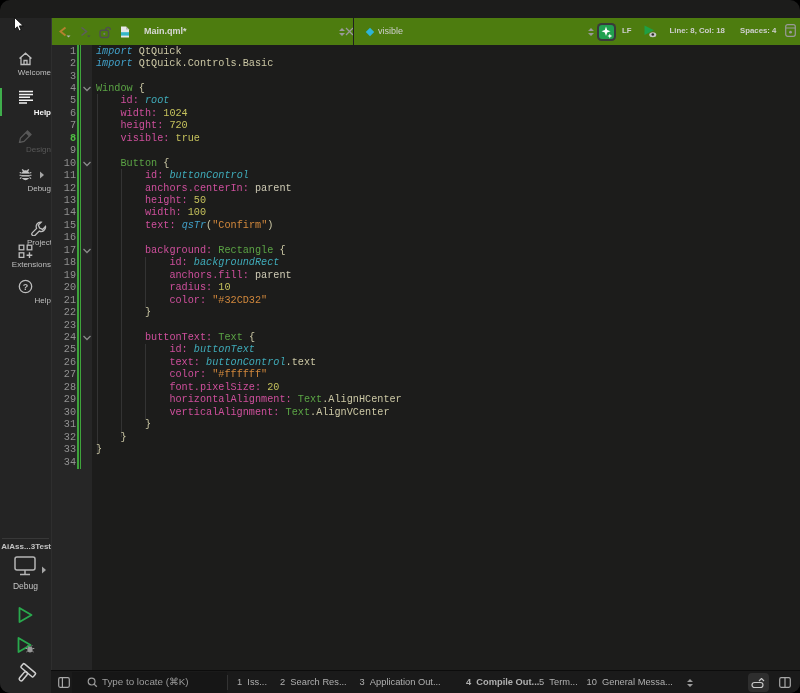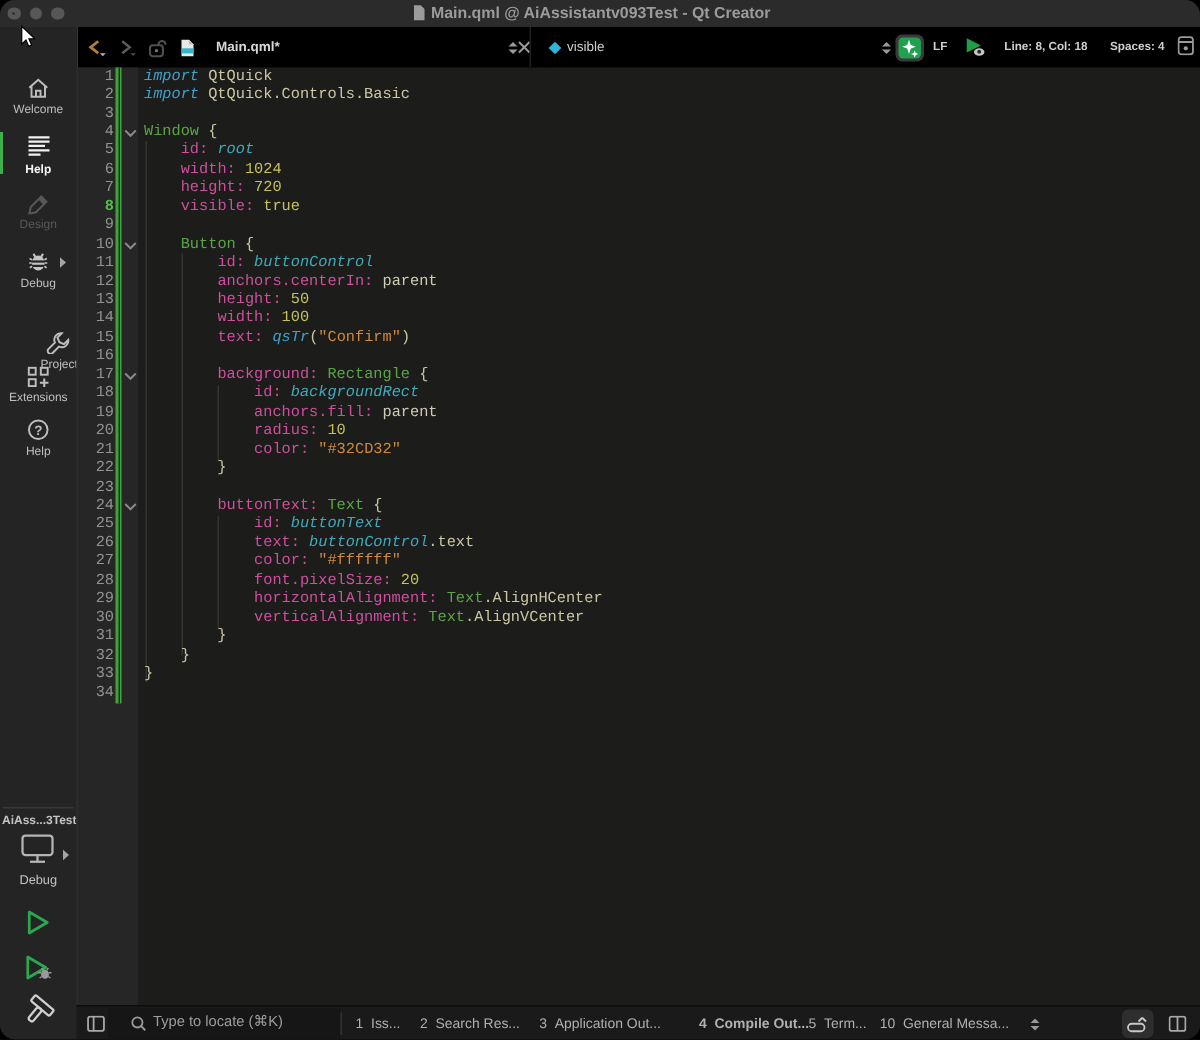--- a/index.html
+++ b/index.html
@@ -3,26 +3,26 @@
 <meta charset="utf-8">
 <style>
 * { margin:0; padding:0; box-sizing:border-box; }
 html,body { width:800px; height:693px; background:#000; font-family:"Liberation Sans",sans-serif; }
 #win { position:absolute; left:0; top:0; width:800px; height:693px; background:#1c1c1b; border-radius:10px; overflow:hidden; }
 
 #titlebar { position:absolute; left:0; top:0; width:800px; height:18px; background:#2b2b2b; }
 .tl { position:absolute; top:4.7px; width:8.6px; height:8.6px; border-radius:50%; background:#57575a; }
 #title { position:absolute; left:0; right:0; top:0; height:18px; text-align:center; line-height:18px; padding-right:11px; font-size:10.6px; font-weight:bold; color:#9b9b9b; }
 
-#toolbar { position:absolute; left:51px; top:18px; right:0; height:26.5px; background:#000000; border-left:1px solid #363636; }
+#toolbar { position:absolute; left:51px; top:18px; right:0; height:26.5px; background:#4d7c0f; border-left:1px solid #363636; }
 #toolbar .sep { position:absolute; top:0; width:1px; height:26.5px; background:#1f1f1f; }
 .tbtxt { position:absolute; color:#cfcfcf; font-size:7.8px; font-weight:bold; top:0; line-height:26.5px; }
 
 #sidebar { position:absolute; left:0; top:18px; width:51px; bottom:0; background:#242424; }
-.mode { position:absolute; left:0; width:51px; text-align:center; }
+.mode { position:absolute; left:0; width:51px; text-align:right; }
 .mode .lbl { font-size:8px; color:#bfbfbf; display:block; margin-top:2px; }
 .mode svg { display:block; margin:0 auto; }
 #activebar { position:absolute; left:0; top:88px; width:2px; height:28px; background:#3fae4c; }
 
 #gutter { position:absolute; left:51px; top:44.5px; width:40.5px; bottom:23px; background:#262626; border-left:1px solid #2e2e2e;}
 #editor { position:absolute; left:51px; top:44.5px; right:0; bottom:23px; }
 pre { font-family:"Liberation Mono",monospace; font-size:10.2px; line-height:12.46px; }
 #lnums { position:absolute; right:724px; top:1.1px; text-align:right; color:#929292; }
 #lnums .cur { color:#4fbe43; font-weight:bold; }
 #code { position:absolute; left:45px; top:1.1px; color:#cbc7a4; }
@@ -37,30 +37,20 @@
 #gbar::after { content:""; position:absolute; left:1.8px; top:0; width:0.9px; height:100%; background:#1f2e1f; }
 .fold { position:absolute; left:31px; width:10px; height:6px; }
 .ig { position:absolute; width:1px; background:#333; }
 
 #statusbar { position:absolute; left:51px; right:0; bottom:0; height:23px; background:#1a1a1a; border-top:1px solid #0c0c0c; }
 .sbtxt { position:absolute; top:0; line-height:22px; font-size:9.3px; color:#b0b0b0; }
 </style>
 </head>
 <body>
 <div id="win">
-  <div id="titlebar">
-    <div class="tl" style="left:5.2px;">
-        <div style="position:absolute;left:3px;top:3px;width:2.2px;height:2.2px;border-radius:50%;background:#333;"></div>
-      </div>
-    <div class="tl" style="left:19.7px;"></div>
-    <div class="tl" style="left:34.2px;"></div>
-    <div id="title"><svg style="vertical-align:-2px;margin-right:3px;" width="9" height="11" viewBox="0 0 9 11">
-          <path d="M1 0.5 h4.5 l2.5 2.5 v7.5 h-7 z" fill="#9b9b9b"></path>
-        </svg>Main.qml @ AiAssistantv093Test - Qt Creator</div>
-  </div>
   <div id="toolbar">
     <svg style="position:absolute;left:5px;top:8px;" width="14" height="12" viewBox="0 0 14 12">
         <path d="M8.5 1.5 L3.5 5.5 L8.5 9.5" stroke="#b5812e" stroke-width="1.9" fill="none"></path>
         <path d="M9.5 10.5 l4 0 l-2 2 z" fill="#b5b5b5" transform="translate(0,-1)"></path>
       </svg>
     <svg style="position:absolute;left:25px;top:8px;" width="14" height="12" viewBox="0 0 14 12">
         <path d="M4.5 1.5 L9.5 5.5 L4.5 9.5" stroke="#5d5d5d" stroke-width="1.6" fill="none"></path>
         <path d="M10 10.5 l3.5 0 l-1.75 1.8 z" fill="#4d4d4d" transform="translate(0,-1)"></path>
       </svg>
     <svg style="position:absolute;left:47px;top:9px;overflow:visible;" width="12" height="12" viewBox="0 0 12 12">

